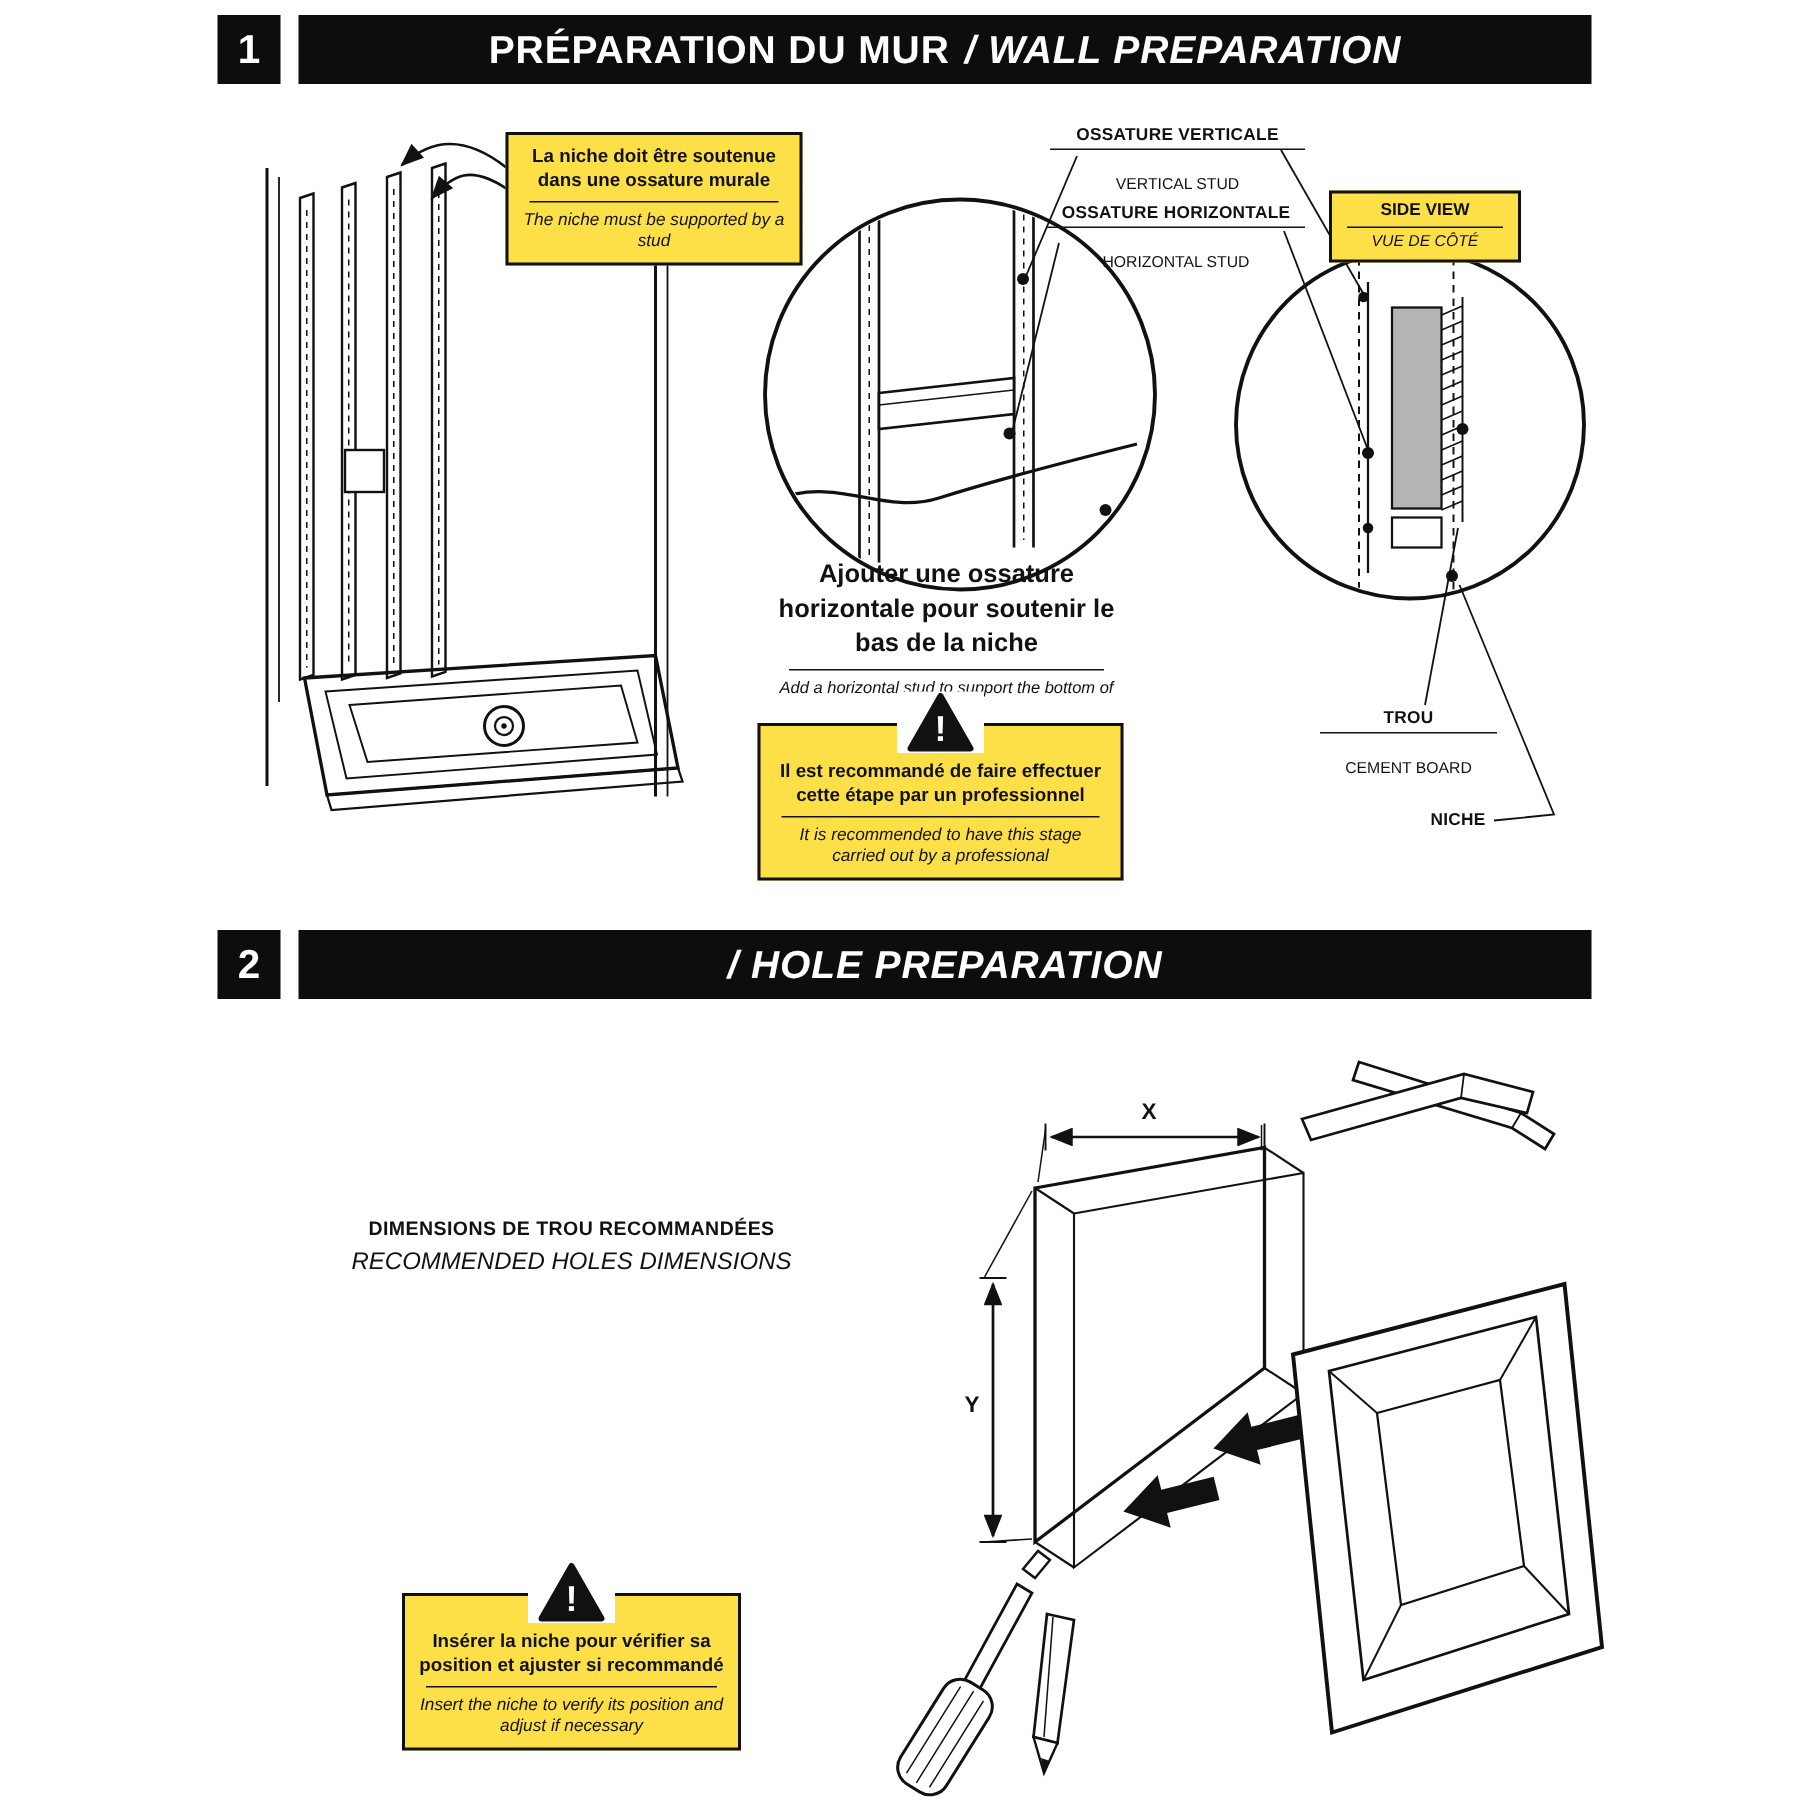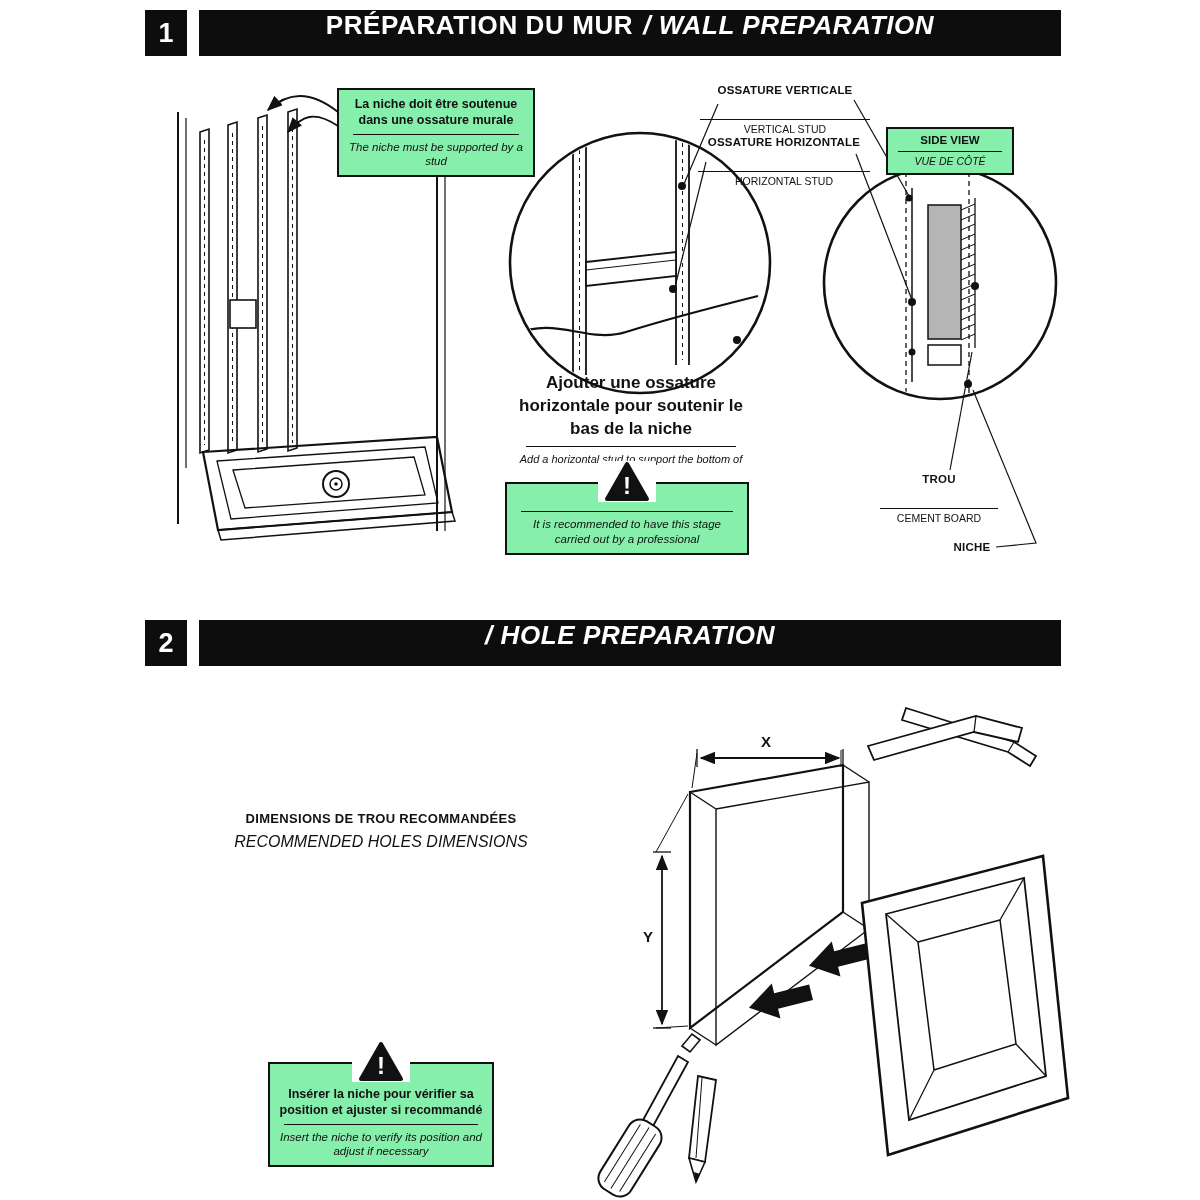--- a/index.html
+++ b/index.html
@@ -10,42 +10,42 @@
   }
   .abs{position:absolute}
   
   .stepnum{
     position:absolute;width:42px;height:46px;background:#0d0d0d;color:#fff;
     display:flex;align-items:center;justify-content:center;
     font-size:27px;font-weight:bold;
   }
   .stepbar{
     position:absolute;width:862px;height:46px;background:#0d0d0d;color:#fff;
-    display:flex;align-items:flex-start;justify-content:center;gap:10px;
+    display:flex;align-items:center;justify-content:center;gap:10px;
     font-size:26px;font-weight:bold;letter-spacing:.6px;white-space:nowrap;
   }
   .stepbar .t-en{font-style:italic}
   
   .panel{
-    position:absolute;border:2.5px solid #111;background:#86efac;
+    position:absolute;border:2.5px solid #111;background:#fde047;
     padding:6px 8px;text-align:center;box-sizing:border-box;
   }
   .p-fr{font-weight:bold;font-size:12.5px;line-height:1.3}
   .p-div{border-top:1.5px solid #111;margin:5px 6px}
   .p-en{font-style:italic;font-size:11.5px;line-height:1.3}
   .warn{padding-top:22px}
   .tri{
     position:absolute;top:-23px;left:50%;transform:translateX(-50%);
     background:#fff;padding:0 6px;line-height:0;
   }
   
   .lbl{position:absolute;text-align:center;line-height:1.35}
   .lbl .fr{font-weight:bold;font-size:11.5px;display:block;letter-spacing:.2px}
   .lbl .en{font-size:10.5px;display:block}
-  .lbl.lined .fr{border-bottom:1.2px solid #111;padding-bottom:20px;margin-bottom:2px}
+  .lbl.lined .fr{border-bottom:1.2px solid #111;padding-bottom:0;margin-bottom:16px}
   
   .freenote{position:absolute;text-align:center}
   .freenote .fr{font-weight:bold;font-size:17px;line-height:1.35}
   .freenote .div{border-top:1.2px solid #111;margin:5px 14px}
   .freenote .en{font-style:italic;font-size:11px;line-height:1.35}
   .dimletter{position:absolute;font-weight:bold;font-size:15px;text-align:center}
 </style>
 </head>
 <body>
 
@@ -241,20 +241,21 @@
   <div class="en">Add a horizontal stud to support the bottom of the niche</div>
 </div>
 
 <div class="panel warn" style="left:505px;top:482px;width:244px;">
   <div class="tri">
     <svg width="46" height="41" viewBox="0 0 46 41">
       <path d="M23,3 L43,38 L3,38 Z" fill="#111" stroke="#111" stroke-width="4" stroke-linejoin="round"></path>
       <text x="23" y="33" text-anchor="middle" font-size="24" font-weight="bold" fill="#fff">!</text>
     </svg>
   </div>
+  <div class="p-fr">Il est recommandé de faire effectuer cette étape par un professionnel</div>
   <div class="p-div"></div>
   <div class="p-en">It is recommended to have this stage carried out by a professional</div>
 </div>
 
 <div class="lbl lined" style="left:880px;top:472px;width:118px;">
   <span class="fr">TROU</span>
   <span class="en">CEMENT BOARD</span>
 </div>
 
 <div class="lbl" style="left:946px;top:540px;width:52px;">

